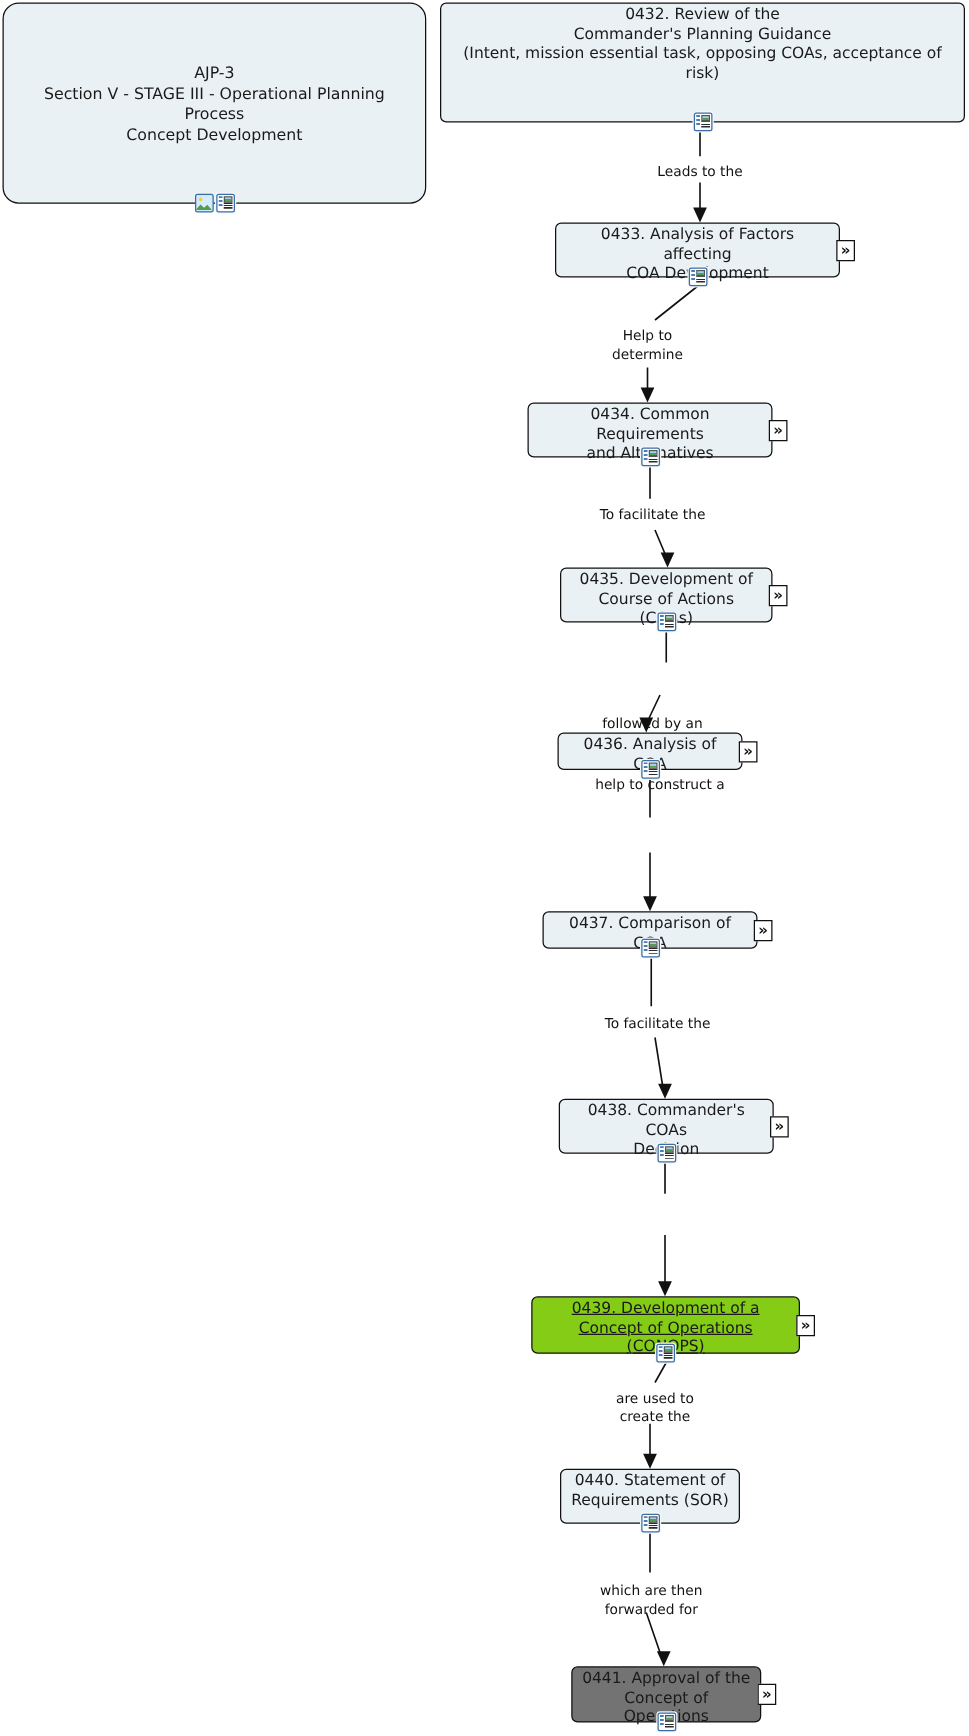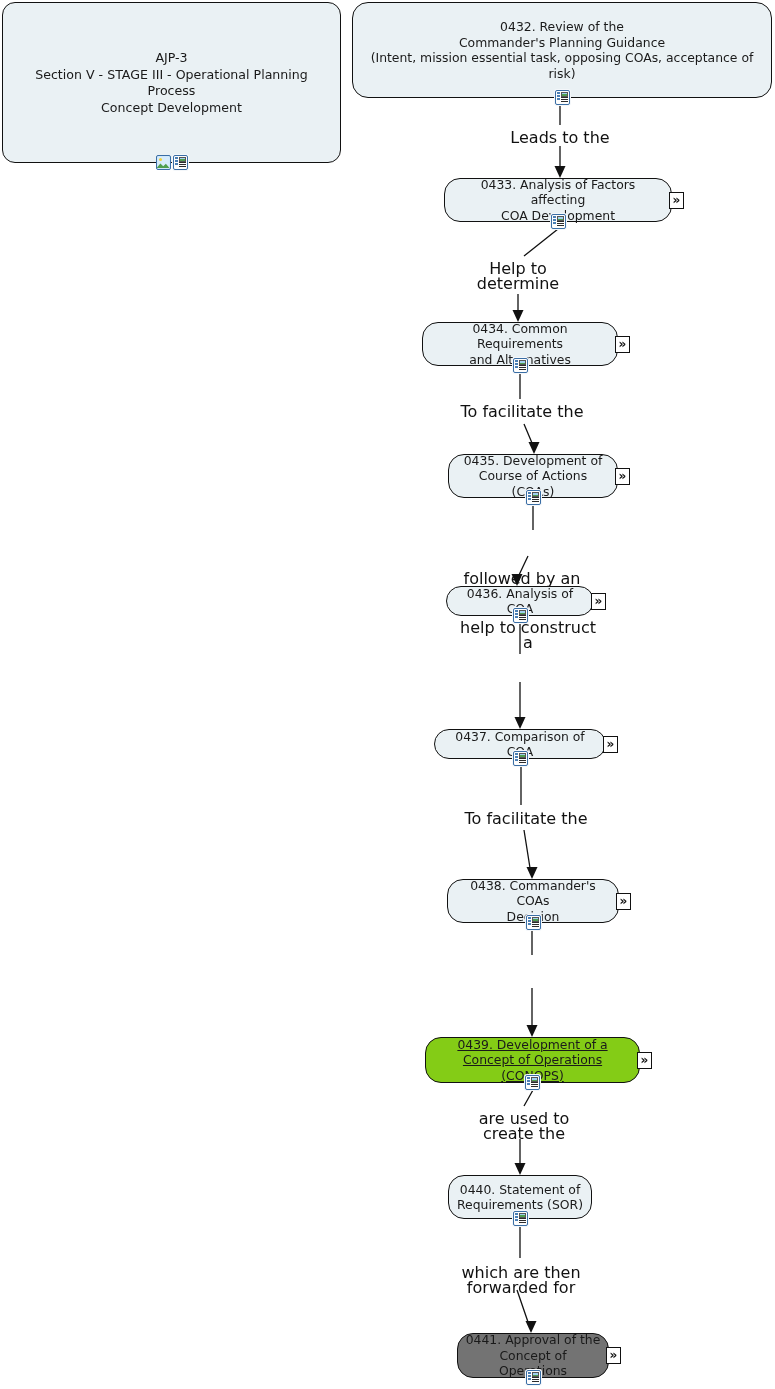--- a/index.html
+++ b/index.html
@@ -10,23 +10,22 @@
   }
   #canvas{position:absolute;left:0;top:0;width:775px;height:1389px;}
   svg.wires{position:absolute;left:0;top:0;width:775px;height:1389px;pointer-events:none;}
 
   
   .node{
     position:absolute;
     box-sizing:border-box;
     background:#eaf1f4;
     border:1.3px solid #111111;
-    border-radius:16px;
+    border-radius:5px;
     display:flex;
-    align-items:center;
     justify-content:center;
     text-align:center;
     font-size:12.4px;
     line-height:15.5px;
     color:#1a1a1a;
     white-space:pre-line;
     padding:0 7px;
   }
   .node.title-node{
     border-radius:13px;
@@ -105,21 +104,21 @@
     text-align:center;
     color:#111;
     font-weight:bold;
     z-index:5;
     overflow:hidden;
   }
 
   
   .elabel{
     position:absolute;
-    font-size:16px;
+    font-size:11px;
     line-height:15.3px;
     color:#111;
     text-align:center;
     white-space:pre-line;
     z-index:4;
   }
 </style>
 </head>
 <body>
 

